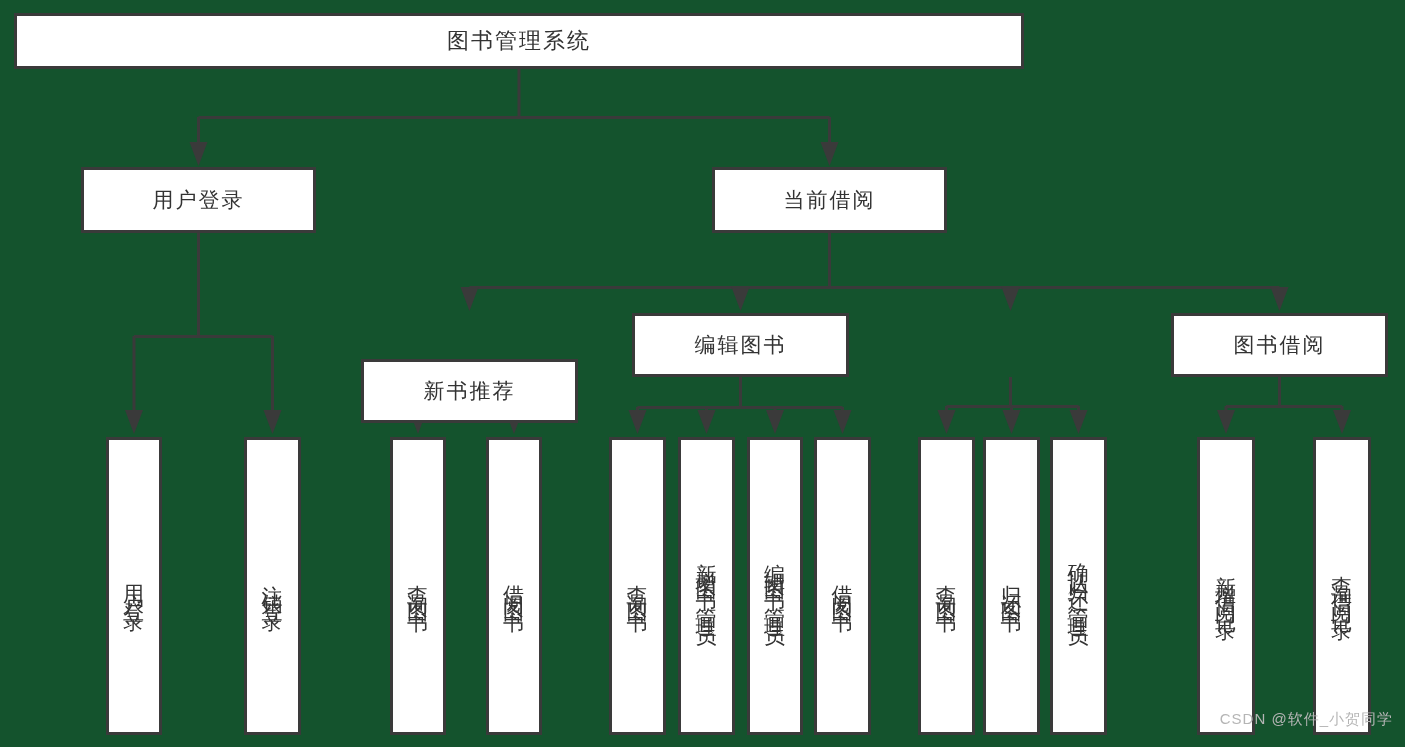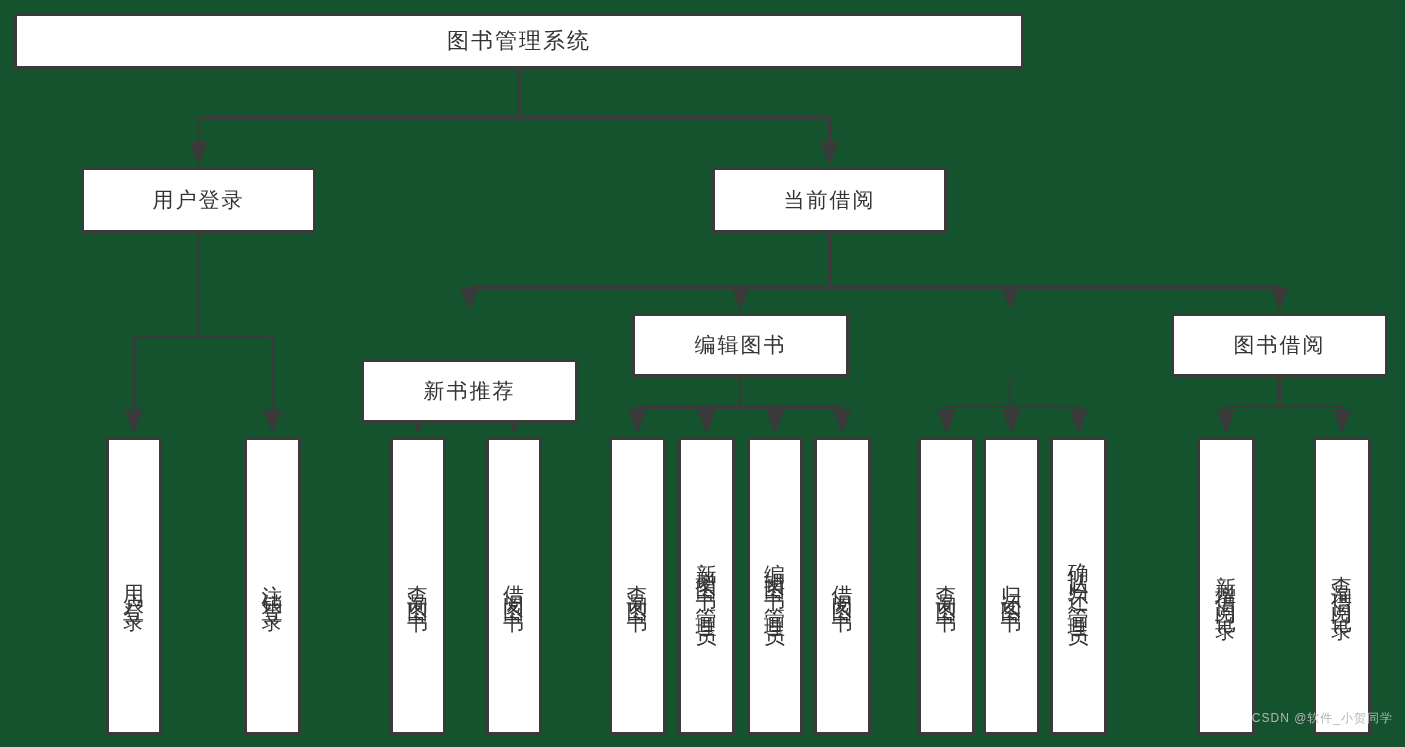--- a/index.html
+++ b/index.html
@@ -44,21 +44,21 @@
     writing-mode: vertical-rl;
     text-orientation: mixed;
     font-size: 21px;
     letter-spacing: 9px;
     line-height: 1;
   }
   .watermark {
     position: absolute;
     right: 12px;
     top: 710px;
-    font-size: 12px;
+    font-size: 15px;
     color: #b5b5b5;
     letter-spacing: 1px;
     z-index: 3;
     white-space: nowrap;
   }
 </style>
 </head>
 <body>
 
 <div class="canvas">

